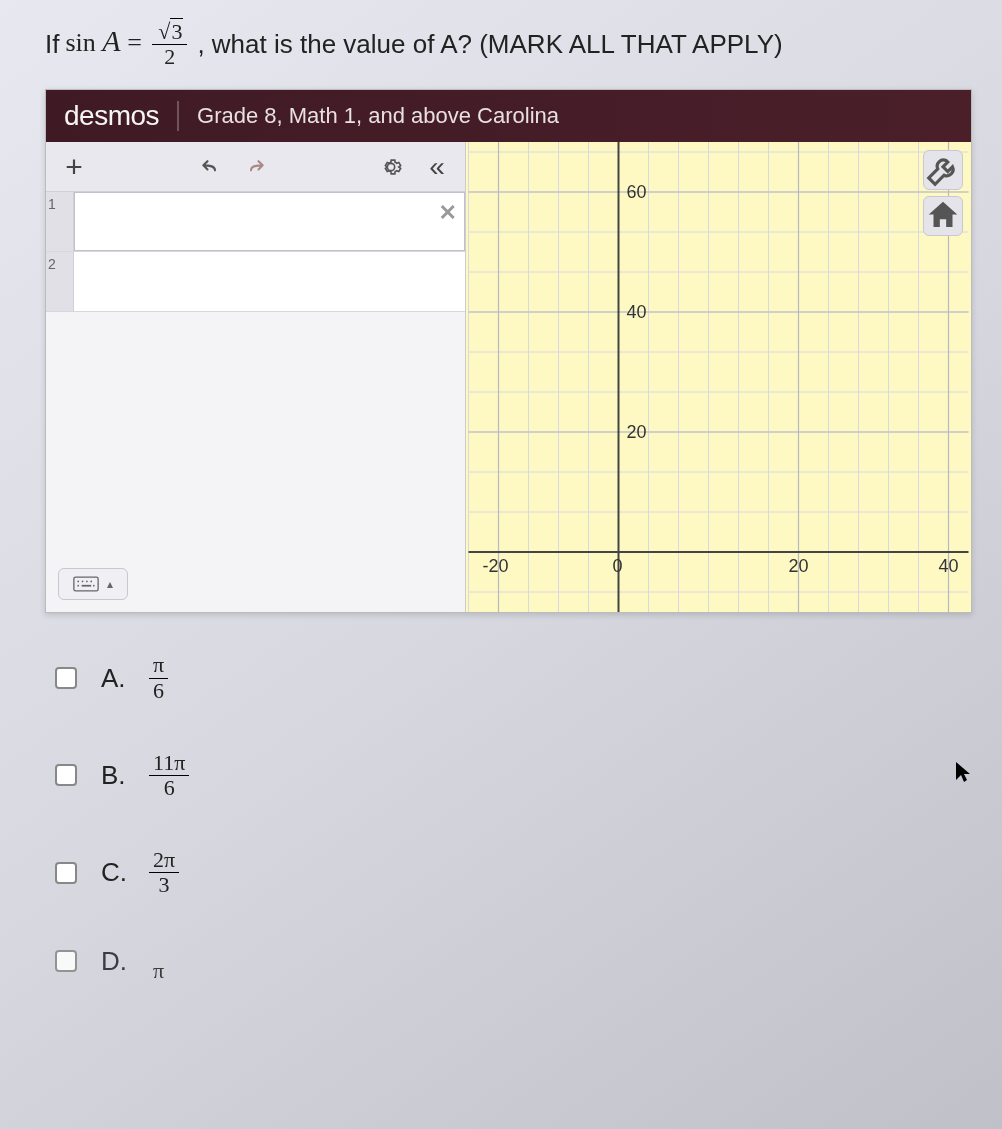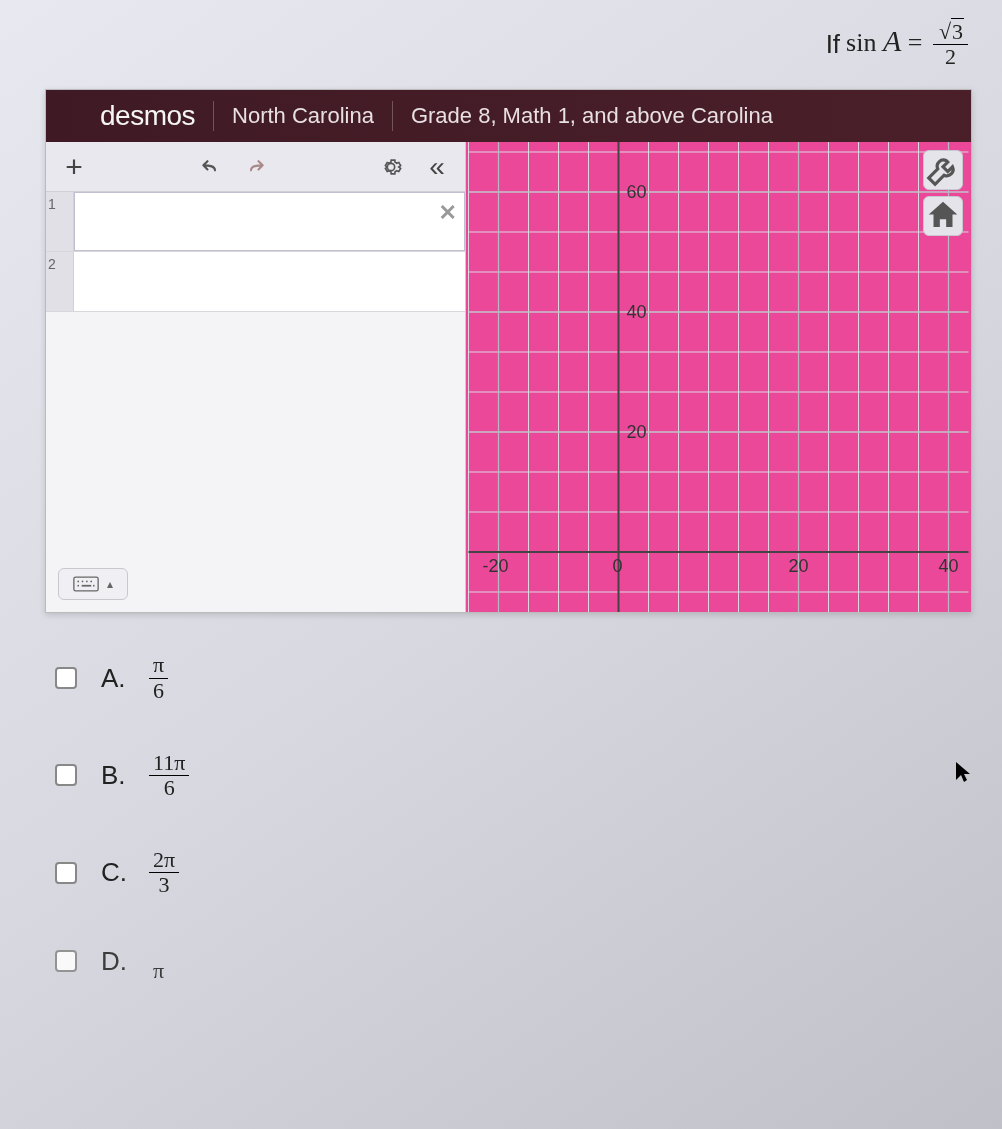--- a/index.html
+++ b/index.html
@@ -16,21 +16,20 @@
     padding: 20px 30px 30px 45px;
   }
   .question {
     font-size: 26px;
     color: #222;
     margin-bottom: 20px;
     display: flex;
     align-items: center;
     flex-wrap: wrap;
     gap: 6px;
-    justify-content: flex-end;
   }
   .math { font-family: 'Times New Roman', serif; }
   .math .sin { font-style: normal; margin-top: 19px; }
   .math .A { font-style: italic; font-size: 30px; }
   .frac {
     display: inline-flex;
     flex-direction: column;
     align-items: center;
     vertical-align: middle;
     font-family: 'Times New Roman', serif;
@@ -50,21 +49,20 @@
     box-shadow: 0 2px 6px rgba(0,0,0,0.15);
   }
   .desmos-header {
     background: #4a1f2a;
     background: linear-gradient(90deg, #3f1a24 0%, #4a1f2a 100%);
     color: #eee;
     display: flex;
     align-items: center;
     height: 52px;
     font-size: 22px;
-    padding-left: 36px;
   }
   .desmos-logo {
     font-weight: 400;
     font-size: 28px;
     padding: 0 18px;
     letter-spacing: -0.5px;
     color: #f5f5f5;
   }
   .hdr-divider {
     width: 1px;
@@ -151,21 +149,21 @@
     align-items: center;
     gap: 8px;
     cursor: pointer;
     font-size: 14px;
     color: #555;
   }
   .keyboard-toggle svg { width: 26px; height: 18px; }
 
   .graph-panel {
     flex: 1;
-    background: #ec4899;
+    background: #fef9c3;
     position: relative;
     overflow: hidden;
   }
   .graph-panel svg { width: 100%; height: 100%; }
   .graph-tools {
     position: absolute;
     top: 8px;
     right: 8px;
     display: flex;
     flex-direction: column;
@@ -229,27 +227,27 @@
     <span>If</span>
     <span class="math">
       <span class="sin">sin</span>
       <span class="A">A</span>
       <span>=</span>
       <span class="frac">
         <span class="num"><span class="sqrt"><span class="rad">3</span></span></span>
         <span class="den">2</span>
       </span>
     </span>
+    <span>, what is the value of A? (MARK ALL THAT APPLY)</span>
   </div>
 
   <div class="desmos-wrap">
     <div class="desmos-header">
       <span class="desmos-logo">desmos</span>
       <span class="hdr-divider"></span>
-      <span class="hdr-text">North Carolina</span>
       <span class="hdr-divider"></span>
       <span class="hdr-text">Grade 8, Math 1, and above Carolina</span>
     </div>
 
     <div class="desmos-body">
       <div class="expr-panel">
         <div class="expr-toolbar">
           <div class="tb-btn" style="font-size:30px;font-weight:300;">+</div>
           <div class="tb-spacer"></div>
           <div class="tb-btn">

